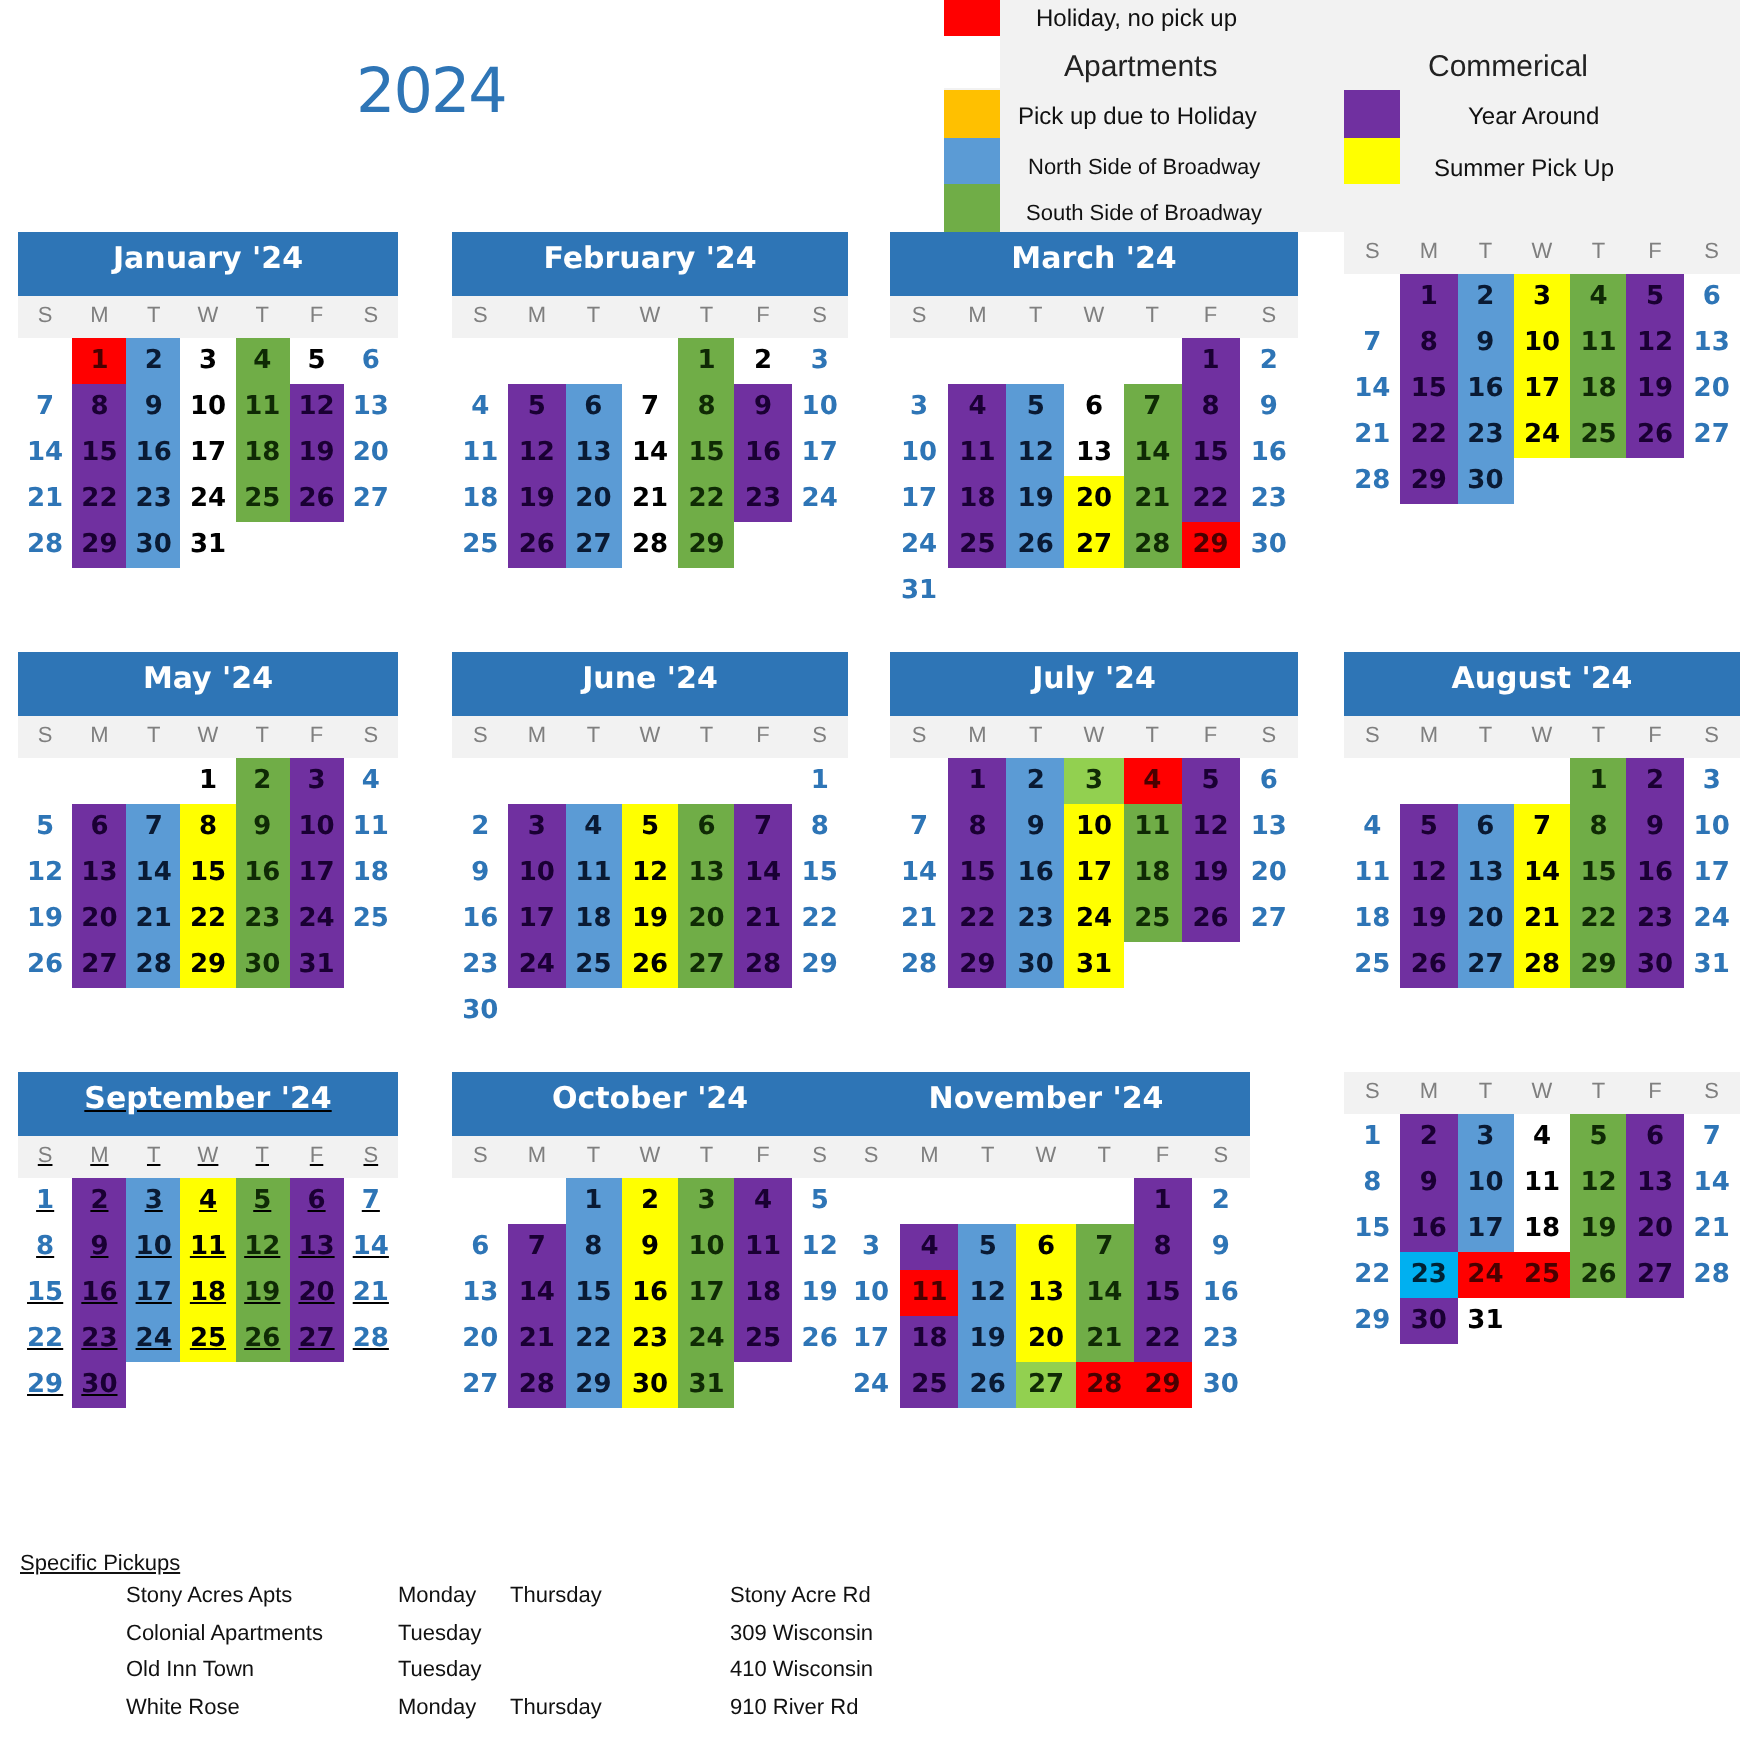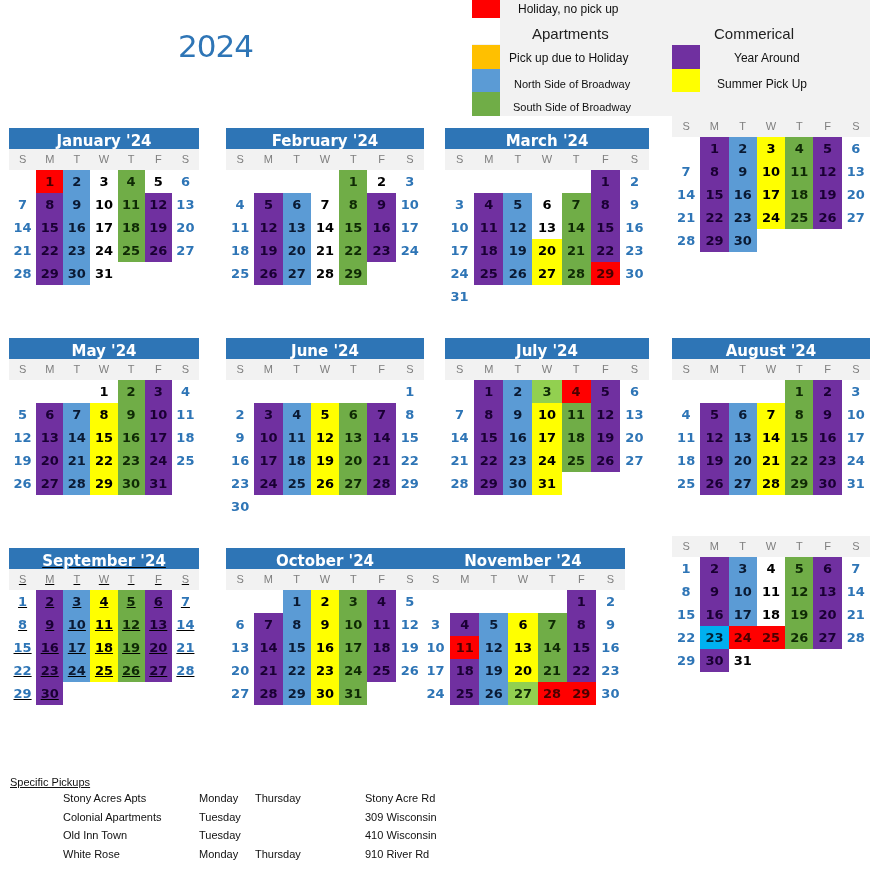--- a/index.html
+++ b/index.html
@@ -5,21 +5,21 @@
   html, body { margin:0; padding:0; background:#ffffff; }
   body { width:879px; height:873px; position:relative; overflow:hidden; font-family:"DejaVu Sans", sans-serif; }
   .year { position:absolute; left:178px; top:28px; font-size:31px; font-weight:normal; color:#2e75b6; letter-spacing:-1px; font-family:"DejaVu Sans", sans-serif; }
   .legend { position:absolute; left:472px; top:0; width:398px; height:116px; background:#f2f2f2; }
   .legend .sw { position:absolute; width:28px; }
   .legend .lbl { position:absolute; font-family:"Liberation Sans", sans-serif; color:#111; white-space:nowrap; }
   .legend .hd { position:absolute; font-family:"Liberation Sans", sans-serif; color:#222; font-size:15px; }
   .legend .whitegap { position:absolute; left:0; top:18px; width:28px; height:26px; background:#fff; }
 
   .month { position:absolute; width:191px; }
-  .month .title { height:21px; line-height:27px; background:#2e75b6; color:#fff; text-align:center; font-weight:bold; font-size:15px; font-family:"DejaVu Sans", sans-serif;margin-top:12px; }
+  .month .title { height:32px; line-height:27px; background:#2e75b6; color:#fff; text-align:center; font-weight:bold; font-size:15px; font-family:"DejaVu Sans", sans-serif; }
   .month .dow { display:flex; height:21px; background:#f2f2f2; }
   .month .dow span { flex:1; text-align:center; line-height:21px; font-size:11px; color:#7f7f7f; font-family:"Liberation Sans", sans-serif; }
   .grid { display:grid; grid-template-columns:repeat(7, 1fr); grid-auto-rows:23px; }
   .cell { text-align:center; line-height:23px; font-size:13px; font-weight:bold; color:#000; font-family:"DejaVu Sans", sans-serif; }
   .cell.we { color:#2e75b6; }
   .cell.c-purple { background:#7030a0; color:#1a0033; }
   .cell.c-blue { background:#5b9bd5; color:#0a1a33; }
   .cell.c-green { background:#70ad47; color:#0f2a05; }
   .cell.c-lgreen { background:#92d050; color:#0f2a05; }
   .cell.c-yellow { background:#ffff00; color:#000; }

